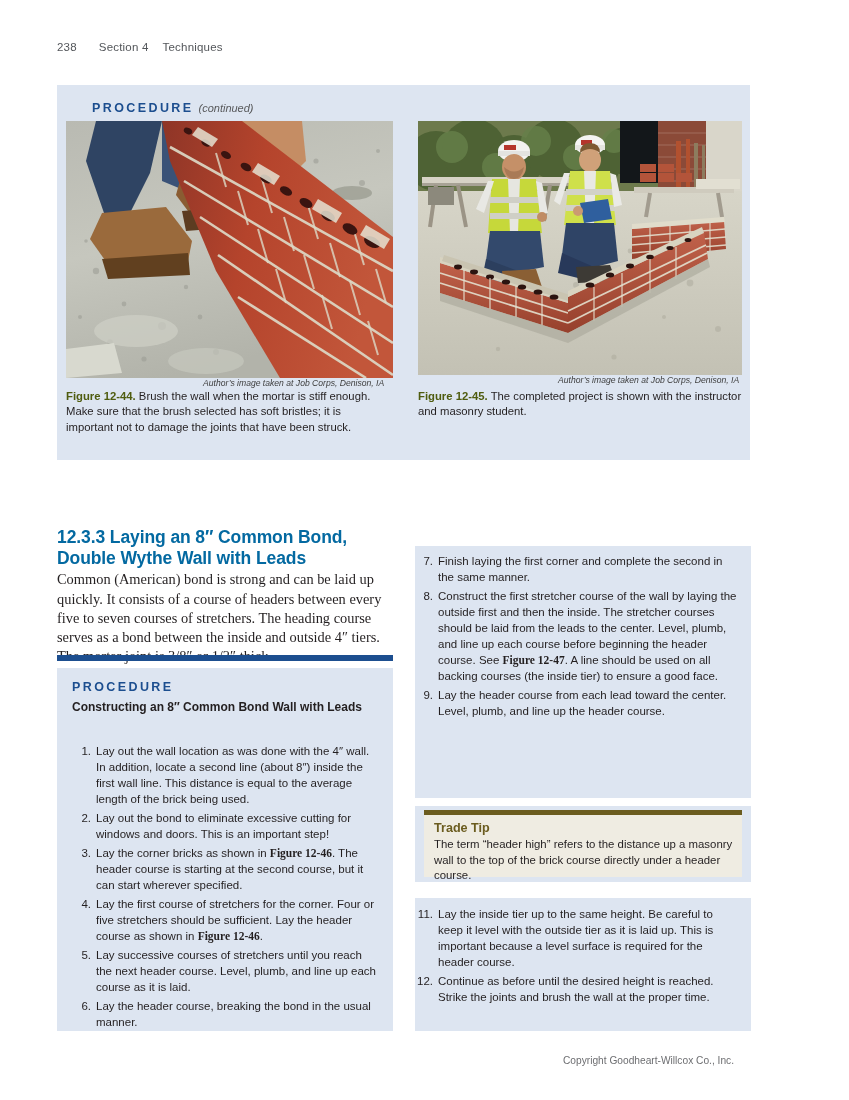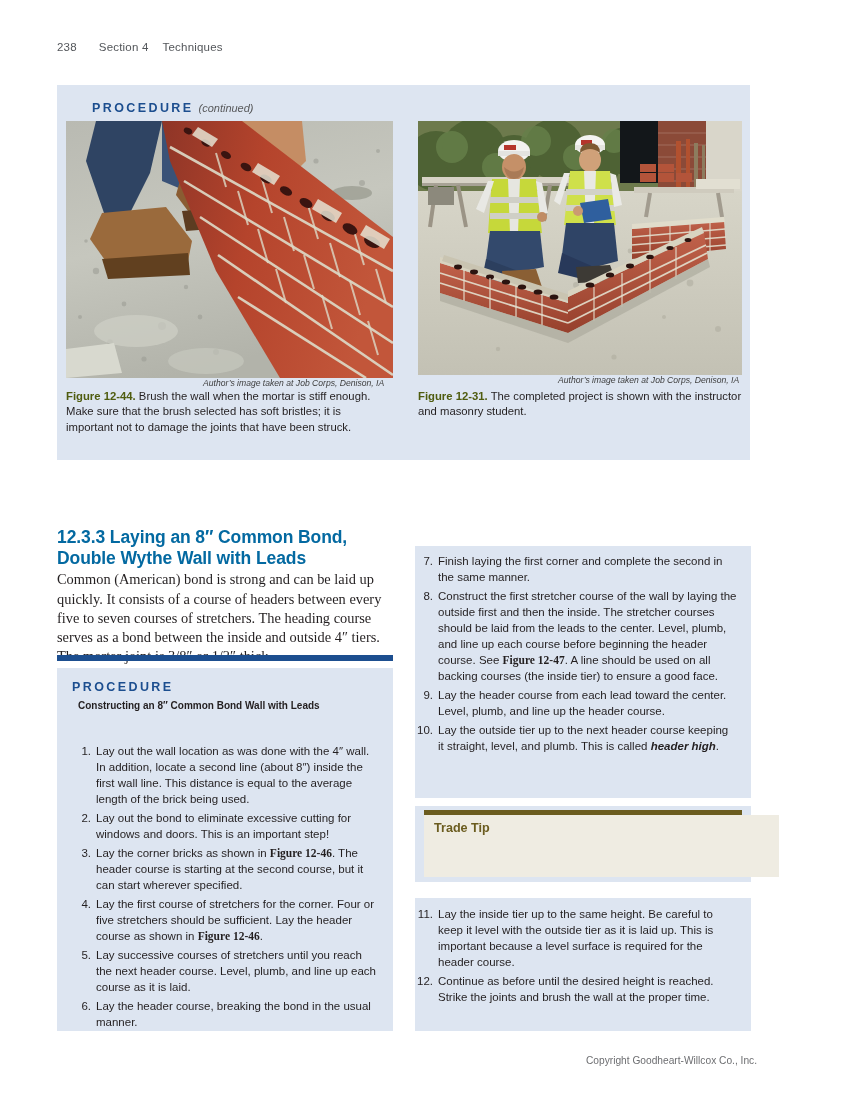--- a/index.html
+++ b/index.html
@@ -144,24 +144,24 @@
     left: 15px;
     top: 12px;
     font-size: 12.5px;
     font-weight: bold;
     color: #1c4e8f;
     letter-spacing: 2.4px;
     white-space: nowrap;
   }
   .proc-box .pb-title {
     position: absolute;
-    left: 21px;
+    left: 15px;
     top: 32px;
     width: 300px;
-    font-size: 10px;
+    font-size: 12px;
     font-weight: bold;
     line-height: 1.24;
     color: #231f20;
   }
 
   
   .steps-panel {
     position: absolute;
     left: 415px;
     top: 546px;
@@ -244,21 +244,20 @@
     height: 5px;
     background: #6b5c1f;
   }
   .tip-body {
     position: absolute;
     left: 424px;
     top: 815px;
     width: 318px;
     height: 62px;
     background: #efece2;
-    padding-left: 37px;
   }
   .tip-title {
     position: absolute;
     left: 10px;
     top: 6px;
     font-size: 12.6px;
     font-weight: bold;
     color: #6b5c1f;
   }
   .tip-text {
@@ -271,21 +270,21 @@
     color: #231f20;
   }
 
   
   .footer {
     position: absolute;
     left: 0;
     top: 1055px;
     width: 849px;
     text-align: right;
-    padding-right: 92px;
+    padding-right: 115px;
     box-sizing: border-box;
     font-size: 10.2px;
     color: #6d6e71;
   }
 </style>
 </head>
 <body>
 
 <div class="page">
 
@@ -627,21 +626,21 @@
     </svg>
   </div>
 
   <div class="credit credit-a">Author’s image taken at Job Corps, Denison, IA</div>
   <div class="fig-caption cap-a">
     <span class="fig-label">Figure 12-44.</span><span> Brush the wall when the mortar is stiff enough. Make sure that the brush selected has soft bristles; it is important not to damage the joints that have been struck.</span>
   </div>
 
   <div class="credit credit-b">Author’s image taken at Job Corps, Denison, IA</div>
   <div class="fig-caption cap-b">
-    <span class="fig-label">Figure 12-31.</span><span>  The completed project is shown with the instructor and masonry student.</span>
+    <span class="fig-label">Figure 12-45.</span><span>  The completed project is shown with the instructor and masonry student.</span>
   </div>
 
   <h2 class="sec-heading">12.3.3 Laying an 8″ Common Bond, Double Wythe Wall with Leads</h2>
   <p class="sec-body">Common (American) bond is strong and can be laid up quickly. It consists of a course of headers between every five to seven courses of stretchers. The heading course serves as a bond between the inside and outside 4″ tiers. The mortar joint is 3/8″ or 1/2″ thick.</p>
 
   <div class="rule-bar rule-left"></div>
   <div class="proc-box">
     <div class="pb-kicker">PROCEDURE</div>
     <div class="pb-title">Constructing an 8″ Common Bond Wall with Leads</div>
     <ol class="steps list-left" id="steps-left">
@@ -652,27 +651,27 @@
         <li><span class="num">5.</span><span>Lay successive courses of stretchers until you reach the next header course. Level, plumb, and line up each course as it is laid.</span></li>
         <li><span class="num">6.</span><span>Lay the header course, breaking the bond in the usual manner.</span></li>
       </ol>
   </div>
 
   <div class="steps-panel"></div>
   <ol class="steps list-right-a" id="steps-right-a">
       <li><span class="num">7.</span><span>Finish laying the first corner and complete the second in the same manner.</span></li>
       <li><span class="num">8.</span><span>Construct the first stretcher course of the wall by laying the outside first and then the inside. The stretcher courses should be laid from the leads to the center. Level, plumb, and line up each course before beginning the header course. See </span><b>Figure 12-47</b><span>. A line should be used on all backing courses (the inside tier) to ensure a good face.</span></li>
       <li><span class="num">9.</span><span>Lay the header course from each lead toward the center. Level, plumb, and line up the header course.</span></li>
-      <li><span class="num">10.</span><span>Lay the outside tier up to the next header course keeping it straight, level, and plumb. This is called </span><i class="bi">header high</i><span>.</span></li>
     </ol>
 
   <div class="tip-wrap"></div>
   <div class="tip-bar"></div>
   <div class="tip-body">
     <div class="tip-title">Trade Tip</div>
+    <div class="tip-text">The term “header high” refers to the distance up a masonry wall to the top of the brick course directly under a header course.</div>
   </div>
 
   <div class="steps-panel-2"></div>
   <ol class="steps list-right-b" id="steps-right-b">
       <li><span class="num">11.</span><span>Lay the inside tier up to the same height. Be careful to keep it level with the outside tier as it is laid up. This is important because a level surface is required for the header course.</span></li>
       <li><span class="num">12.</span><span>Continue as before until the desired height is reached. Strike the joints and brush the wall at the proper time.</span></li>
     </ol>
 
   <div class="footer">Copyright Goodheart-Willcox Co., Inc.</div>
 

